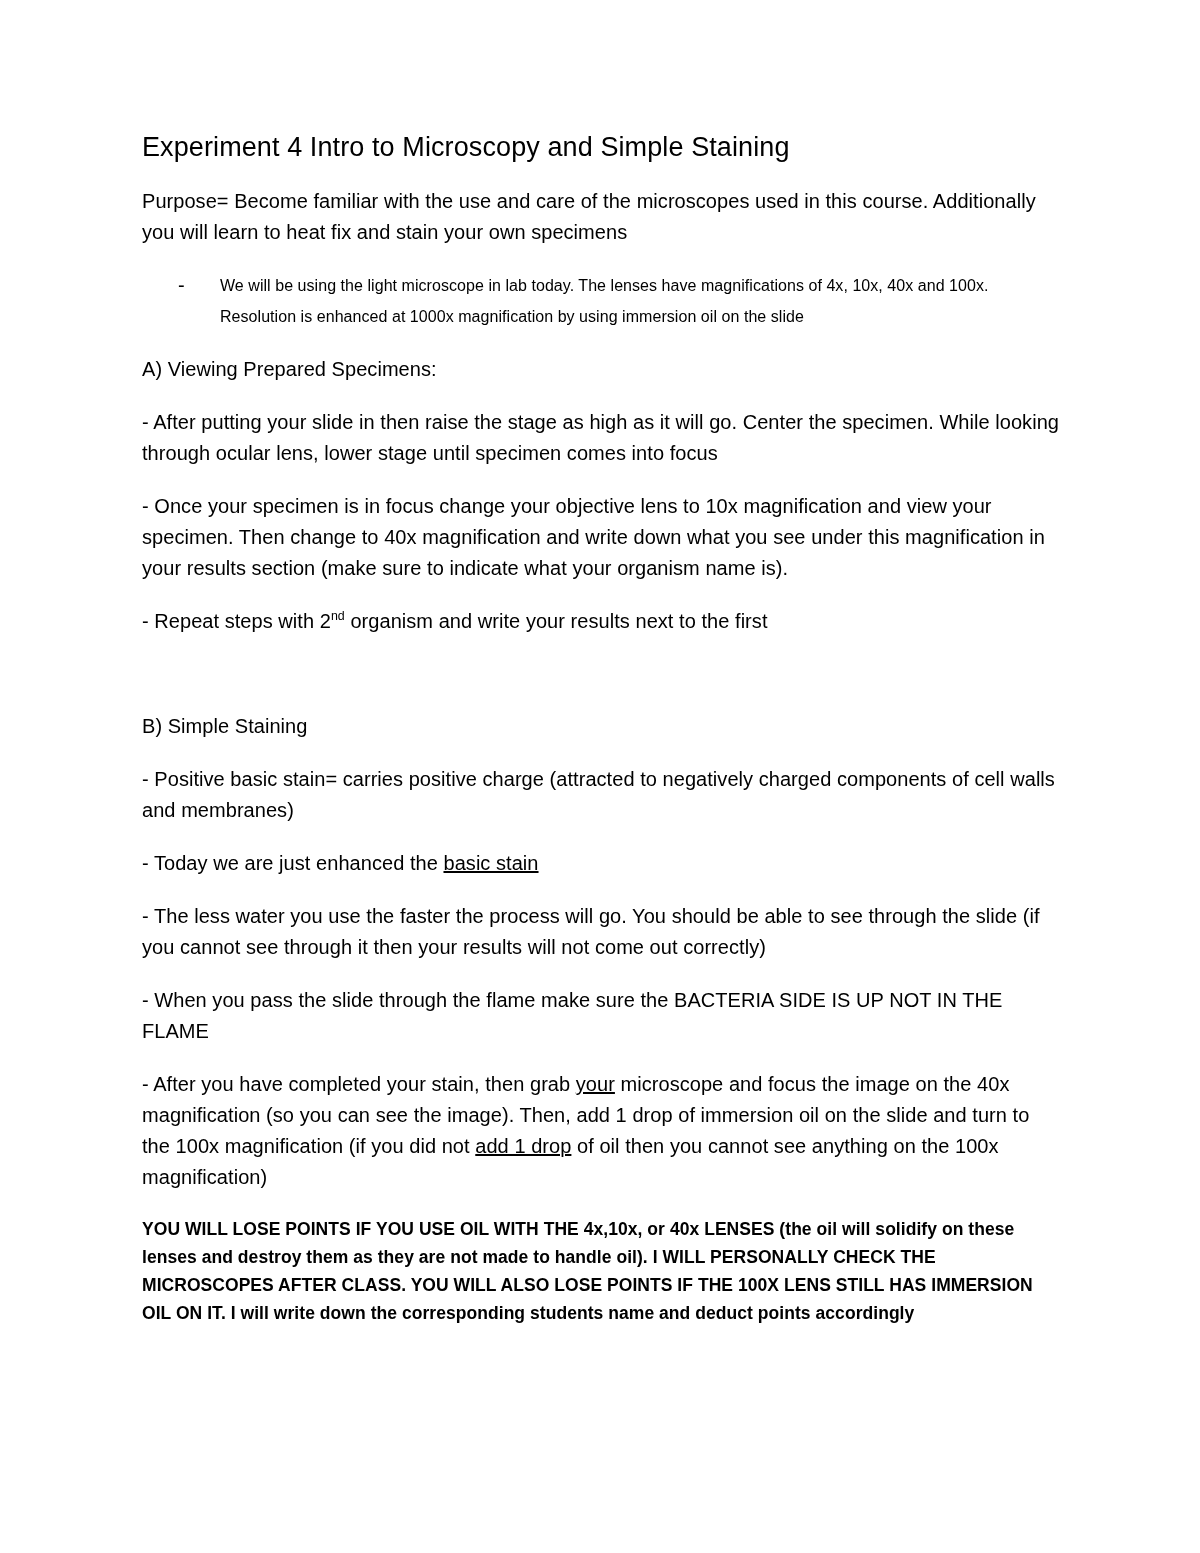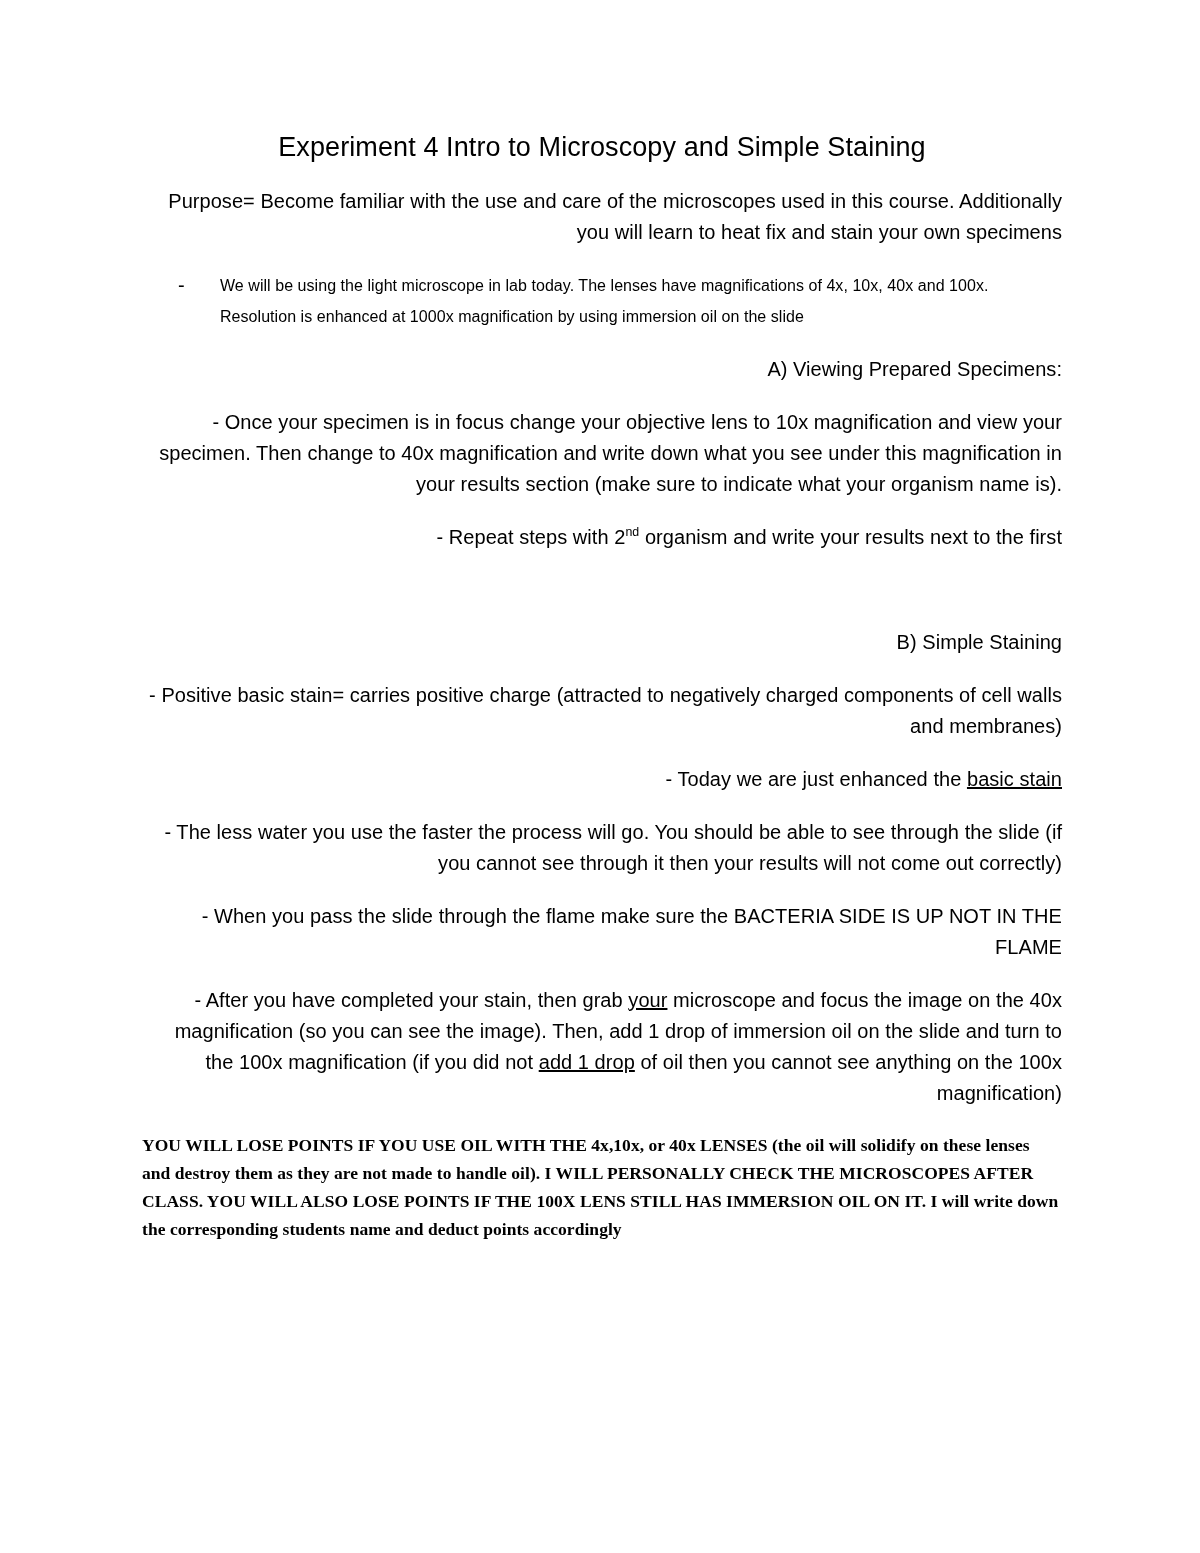--- a/index.html
+++ b/index.html
@@ -18,30 +18,30 @@
     position: relative;
     width: 1200px;
     height: 1553px;
     box-sizing: border-box;
     padding: 130px 138px 0 142px;
     background: #ffffff;
   }
   .doc-title {
     font-size: 27px;
     line-height: 34px;
-    text-align: center;
+    text-align: left;
     font-weight: 400;
     margin: 0 0 22px 0;
     letter-spacing: 0.1px;
   }
   p.body-text {
     font-size: 20px;
     line-height: 31px;
     margin: 0 0 22px 0;
-    text-align: right;
+    text-align: left;
     letter-spacing: 0.05px;
   }
   .bullet-block {
     display: flex;
     margin: 0 0 22px 0;
     padding-left: 36px;
   }
   .bullet-dash {
     width: 42px;
     flex: 0 0 42px;
@@ -56,21 +56,20 @@
   }
   .spacer {
     height: 52px;
   }
   .bold-block {
     font-size: 17.5px;
     line-height: 28px;
     font-weight: bold;
     margin: 8px 0 0 0;
     letter-spacing: 0.05px;
-    font-family: Liberation Serif, serif;
   }
   u {
   }
   sup {
     font-size: 0.62em;
     vertical-align: super;
     line-height: 0;
   }
 </style>
 </head>
@@ -83,20 +82,21 @@
   <p class="body-text">Purpose= Become familiar with the use and care of the microscopes used in this course. Additionally you will learn to heat fix and stain your own specimens</p>
 
   <div class="bullet-block">
     <span class="bullet-dash">-</span>
     <span class="bullet-text">We will be using the light microscope in lab today. The lenses have magnifications of 4x, 10x, 40x and 100x. Resolution is enhanced at 1000x magnification by using immersion oil on the slide</span>
   </div>
 
   <p class="body-text">A) Viewing Prepared Specimens:</p>
 
 
+  <p class="body-text">- After putting your slide in then raise the stage as high as it will go. Center the specimen. While looking through ocular lens, lower stage until specimen comes into focus</p>
 
   <p class="body-text">- Once your specimen is in focus change your objective lens to 10x magnification and view your specimen. Then change to 40x magnification and write down what you see under this magnification in your results section (make sure to indicate what your organism name is).</p>
 
   <p class="body-text"><span>- Repeat steps with 2</span><sup>nd</sup><span> organism and write your results next to the first</span></p>
 
   <div class="spacer"></div>
 
   <p class="body-text">B) Simple Staining</p>
 
   <p class="body-text">- Positive basic stain= carries positive charge (attracted to negatively charged components of cell walls and membranes)</p>

